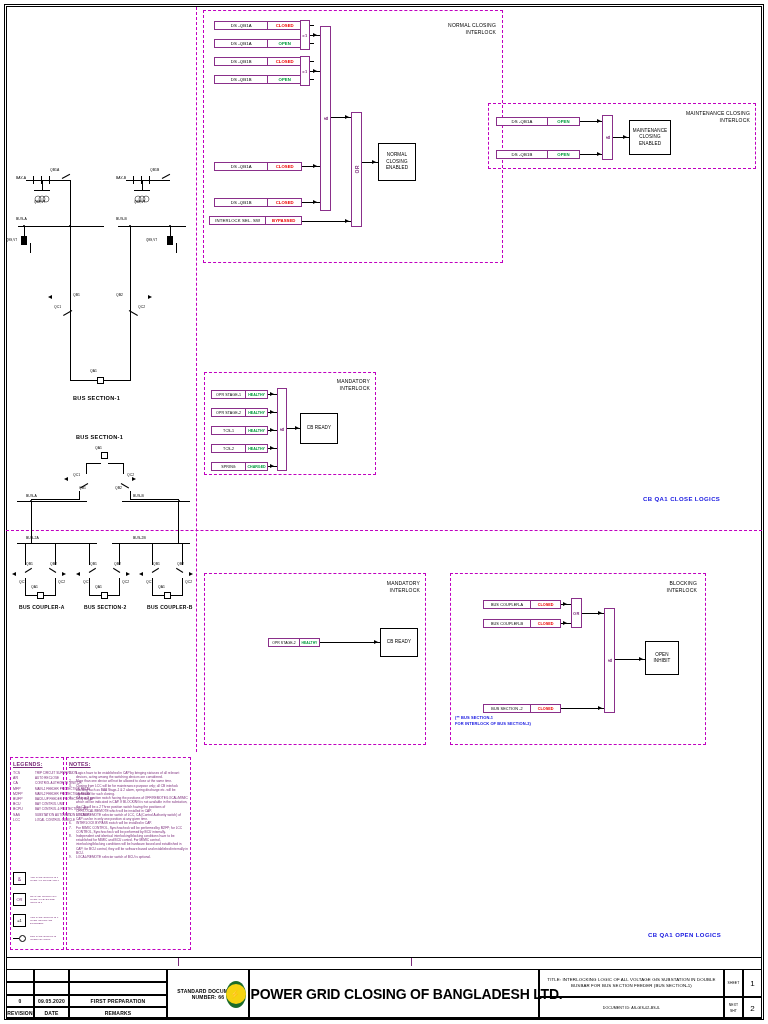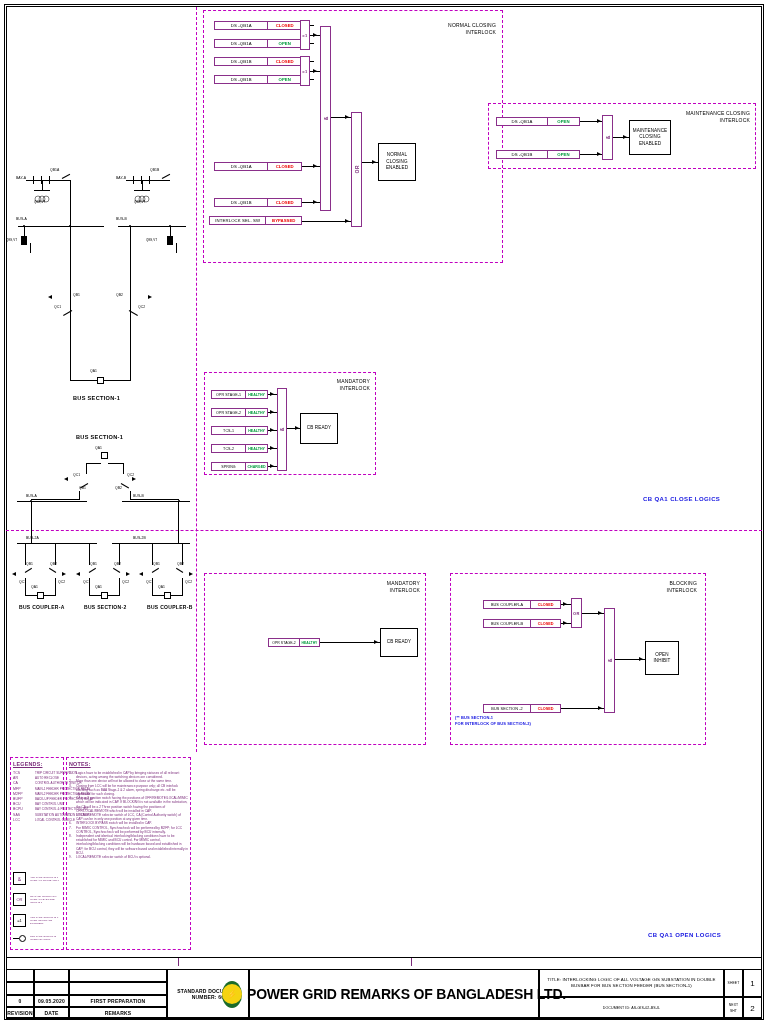--- a/index.html
+++ b/index.html
@@ -628,21 +628,21 @@
 
     <div class="tbcell" style="left:161px;top:11px;width:82px;height:50px;flex-direction:column;">
       <div class="tb-b">STANDARD DOCUMENT</div>
       <div class="tb-b">NUMBER: 66</div>
     </div>
 
     <div class="tbcell" style="left:243px;top:11px;width:290px;height:50px;gap:5px;">
       <div class="logo">
         <div class="inner">⚡</div>
       </div>
-      <div class="tb-co">POWER GRID REMARKS OF BANGLADESH LTD.</div>
+      <div class="tb-co">POWER GRID CLOSING OF BANGLADESH LTD.</div>
     </div>
 
     <div class="tbcell" style="left:533px;top:11px;width:185px;height:28px;flex-direction:column;padding:1px 3px;">
       <div class="tb-t">TITLE: INTERLOCKING LOGIC OF ALL VOLTAGE GIS SUBSTATION IN DOUBLE</div>
       <div class="tb-t">BUSBAR FOR BUS SECTION FEEDER (BUS SECTION-1)</div>
     </div>
     <div class="tbcell" style="left:533px;top:39px;width:185px;height:22px;">
       <div class="tb-t" style="font-size:3.6px;">DOCUMENT ID: AS-GIS-02-BS-IL</div>
     </div>
 

